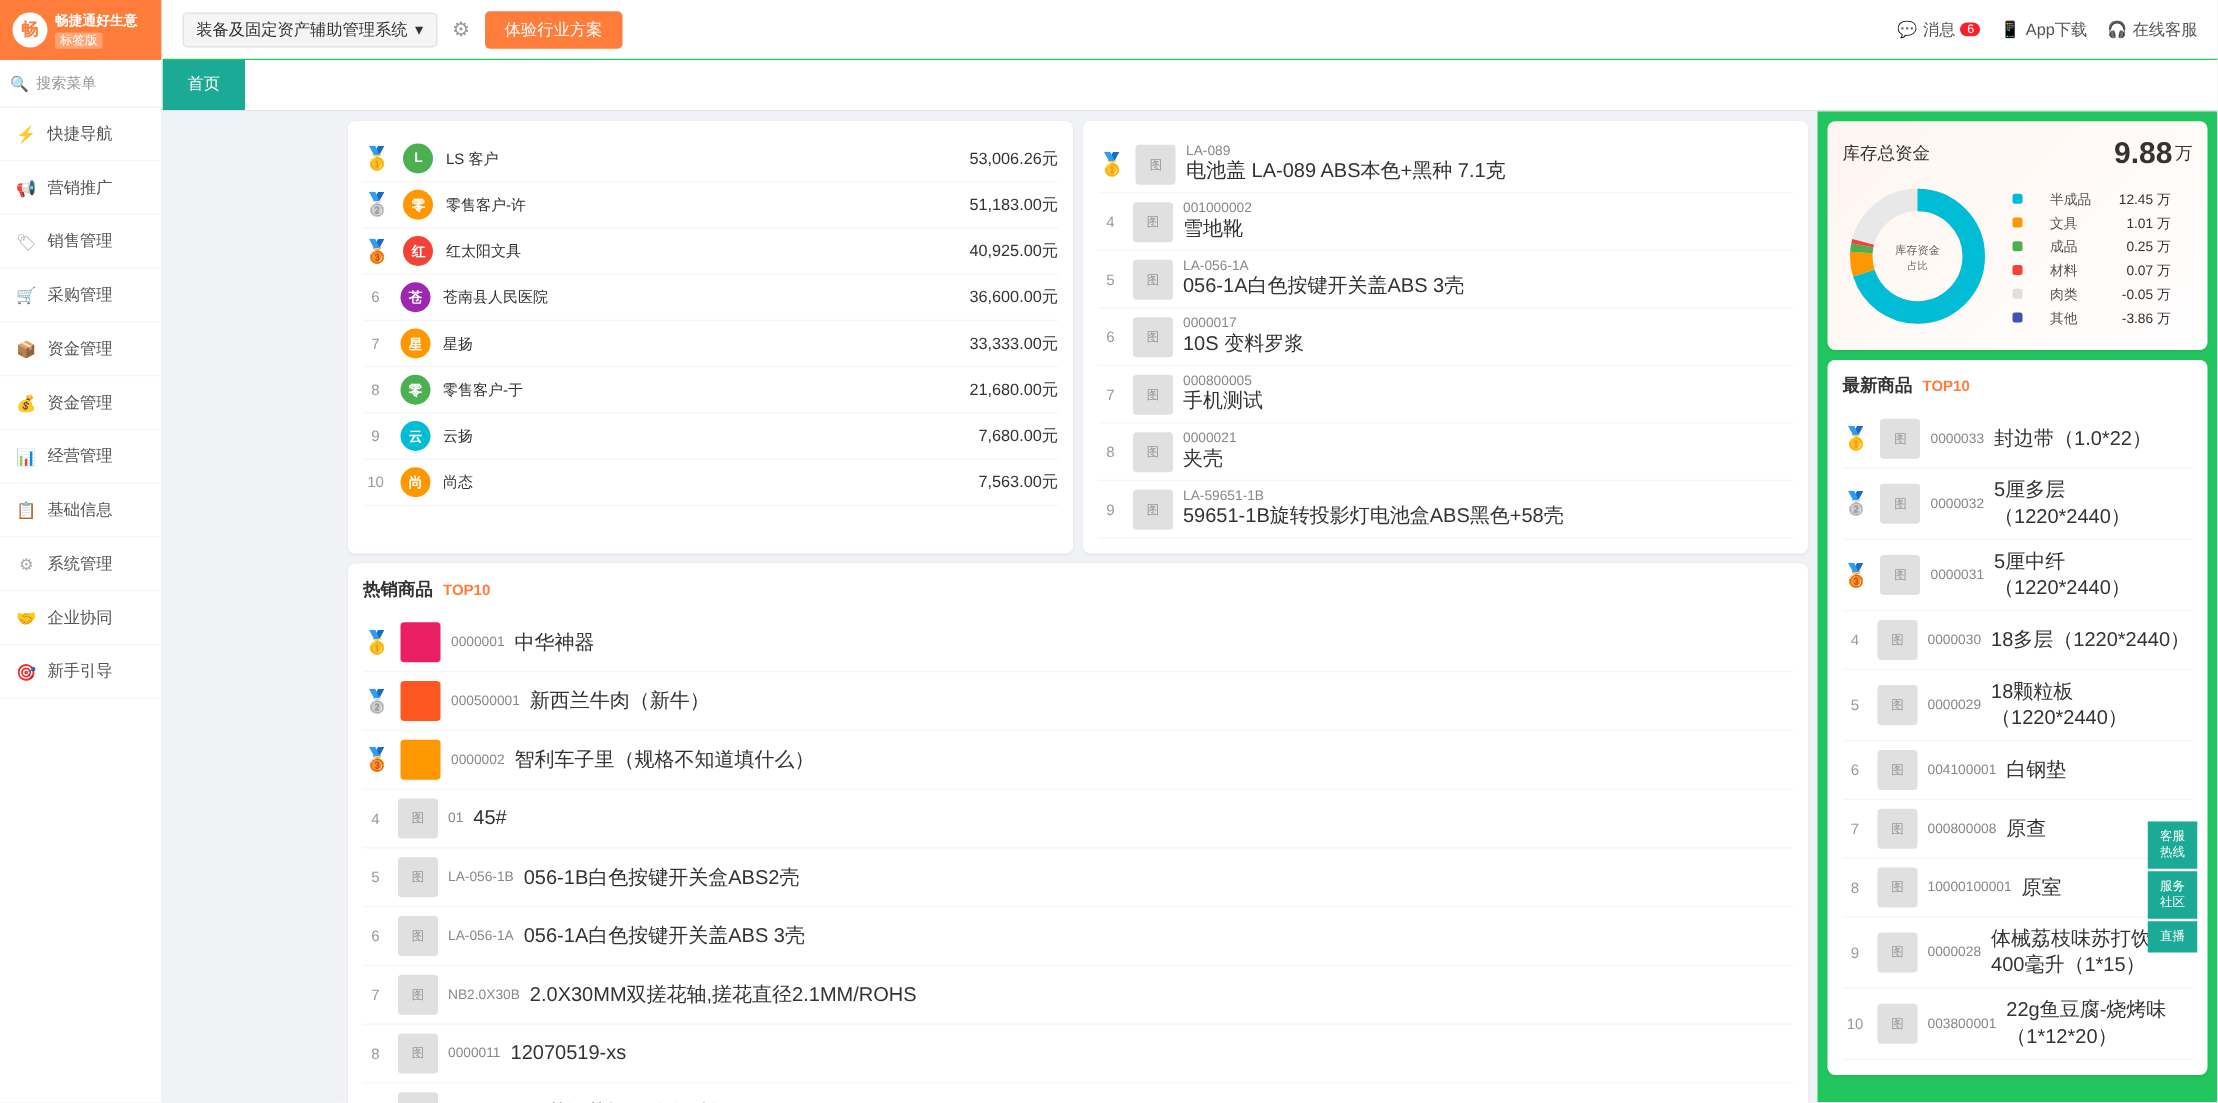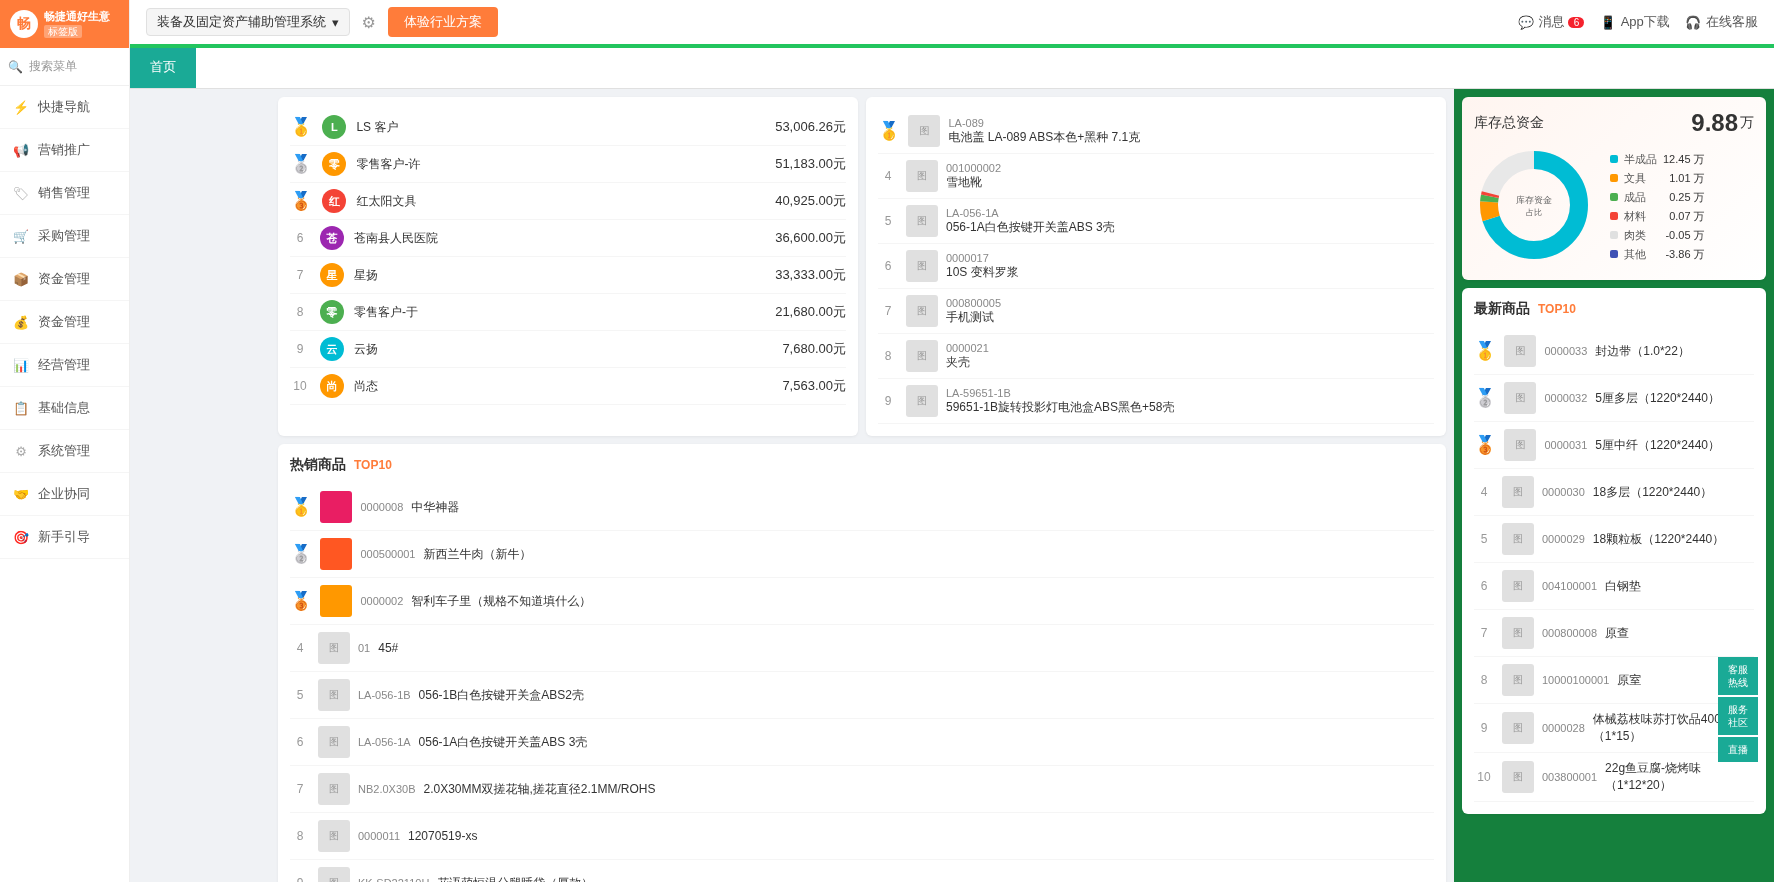--- a/index.html
+++ b/index.html
@@ -55,21 +55,21 @@
       font-size: 13px;
       border-bottom: 1px solid #f5f5f5;
     }
     .sidebar-nav-icon { width: 18px; height: 18px; display: flex; align-items: center; justify-content: center; color: #aaa; }
 
     
     .main-area { flex: 1; display: flex; flex-direction: column; overflow: hidden; }
     .topbar {
       height: 48px;
       background: #fff;
-      border-bottom: 4px solid #22c55e;
+      border-bottom: 1px solid #22c55e;
       display: flex;
       align-items: center;
       padding: 0 16px;
       gap: 12px;
     }
     .topbar-system-select {
       display: flex;
       align-items: center;
       gap: 6px;
       background: #f5f5f5;
@@ -178,27 +178,27 @@
       flex-shrink: 0;
       display: flex; align-items: center; justify-content: center;
       color: #999; font-size: 10px;
     }
     .product-img-colored {
       width: 32px; height: 32px;
       border-radius: 3px;
       flex-shrink: 0;
     }
     .product-code { font-size: 11px; color: #888; }
-    .product-name { font-size: 12px; color: #333; flex: 1; }
+    .product-name { font-size: 16px; color: #333; flex: 1; }
 
     
     .right-panel {
       width: 320px;
       flex-shrink: 0;
-      background: #15803d;
+      background: #22c55e;
       padding: 8px;
       display: flex;
       flex-direction: column;
       gap: 8px;
       overflow-y: auto;
     }
 
     .inventory-header {
       display: flex;
       align-items: center;
@@ -213,21 +213,21 @@
       display: flex;
       align-items: center;
       gap: 16px;
     }
     .donut-chart {
       width: 120px;
       height: 120px;
       flex-shrink: 0;
     }
     .legend { display: flex; flex-direction: column; gap: 4px; font-size: 11px; }
-    .legend-item { display: flex; align-items: center; gap: 6px; }
+    .legend-item { display: flex; align-items: center; gap: 22px; }
     .legend-dot { width: 8px; height: 8px; border-radius: 2px; flex-shrink: 0; }
     .legend-label { flex: 1; color: #555; }
     .legend-value { color: #333; font-weight: 500; margin-left: auto; }
 
     
     .section-title {
       font-size: 14px;
       font-weight: bold;
       color: #333;
       margin-bottom: 10px;
@@ -504,21 +504,21 @@
 
       <div class="card">
         <div class="section-title">
           <span>热销商品</span>
           <span class="section-title-sub">TOP10</span>
         </div>
         <div id="hot-products-list">
             <div class="hot-product-row">
     <span class="top3-medal">🥇</span>
     <div class="product-img-colored" style="background:#e91e63"></div>
-    <span class="product-code">0000008</span>
+    <span class="product-code">0000001</span>
     <span class="product-name">中华神器</span>
   </div>
             <div class="hot-product-row">
     <span class="top3-medal">🥈</span>
     <div class="product-img-colored" style="background:#ff5722"></div>
     <span class="product-code">000500001</span>
     <span class="product-name">新西兰牛肉（新牛）</span>
   </div>
             <div class="hot-product-row">
     <span class="top3-medal">🥉</span>

